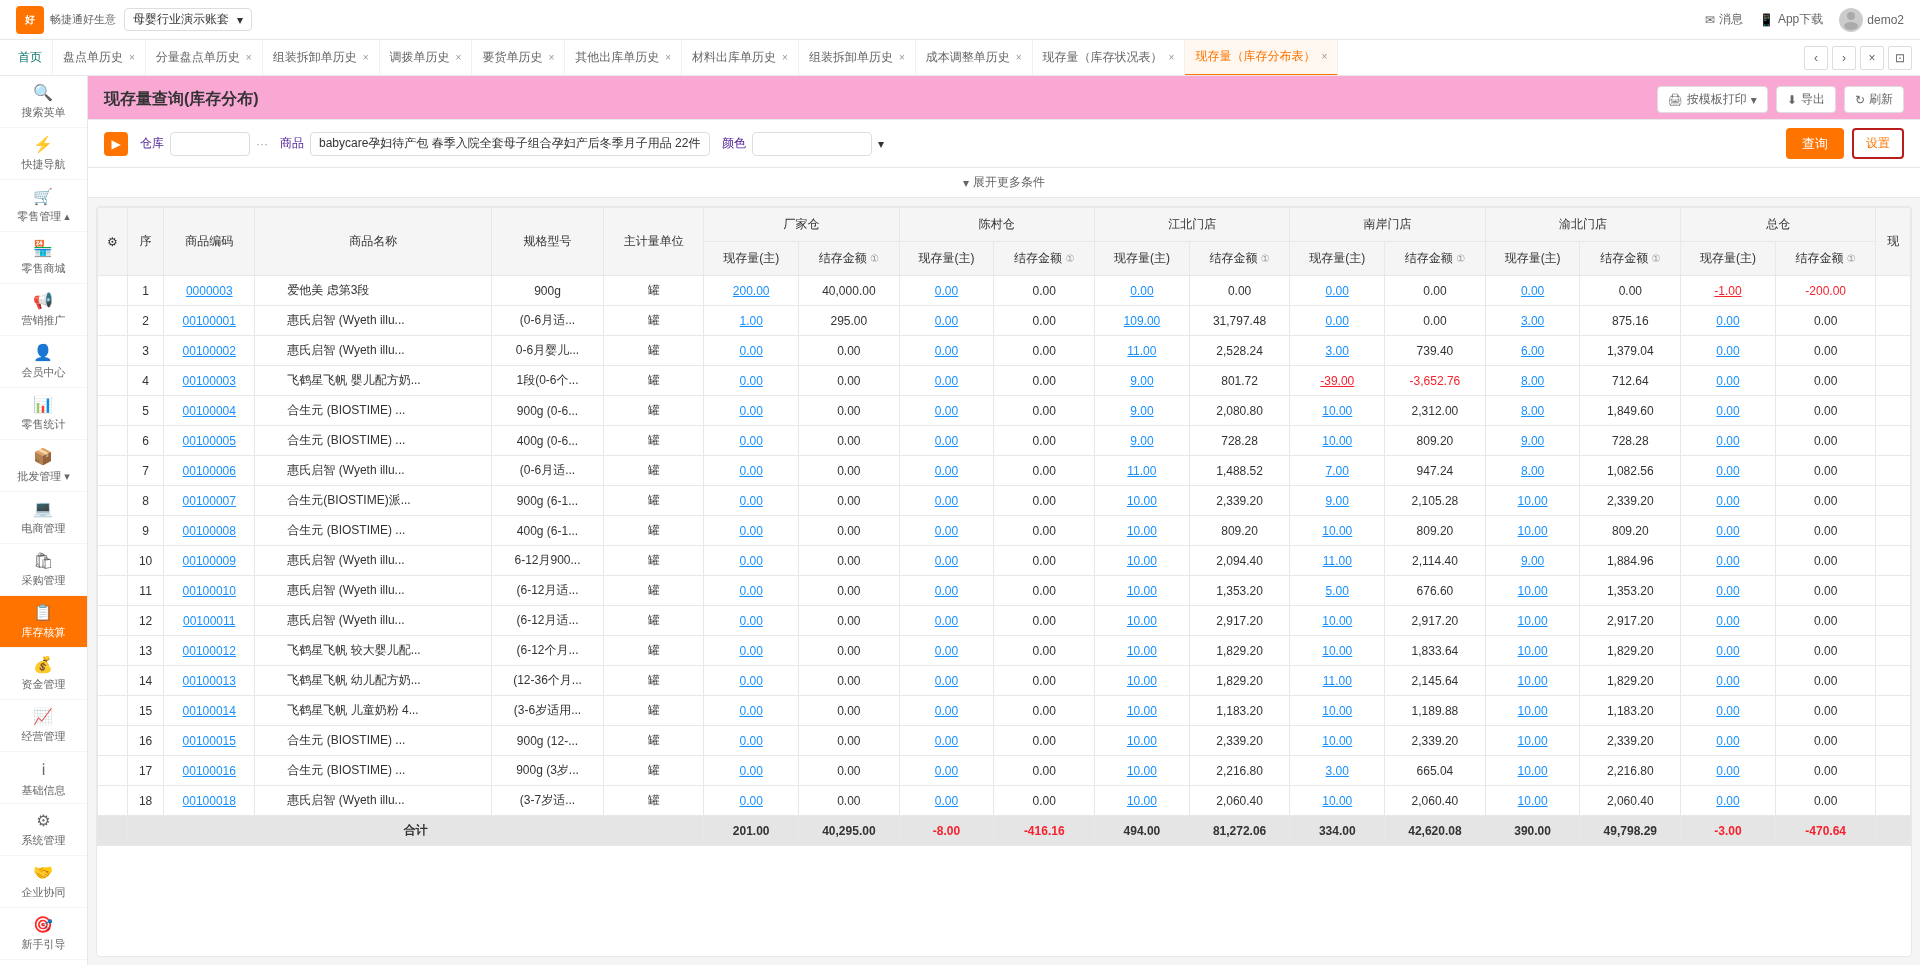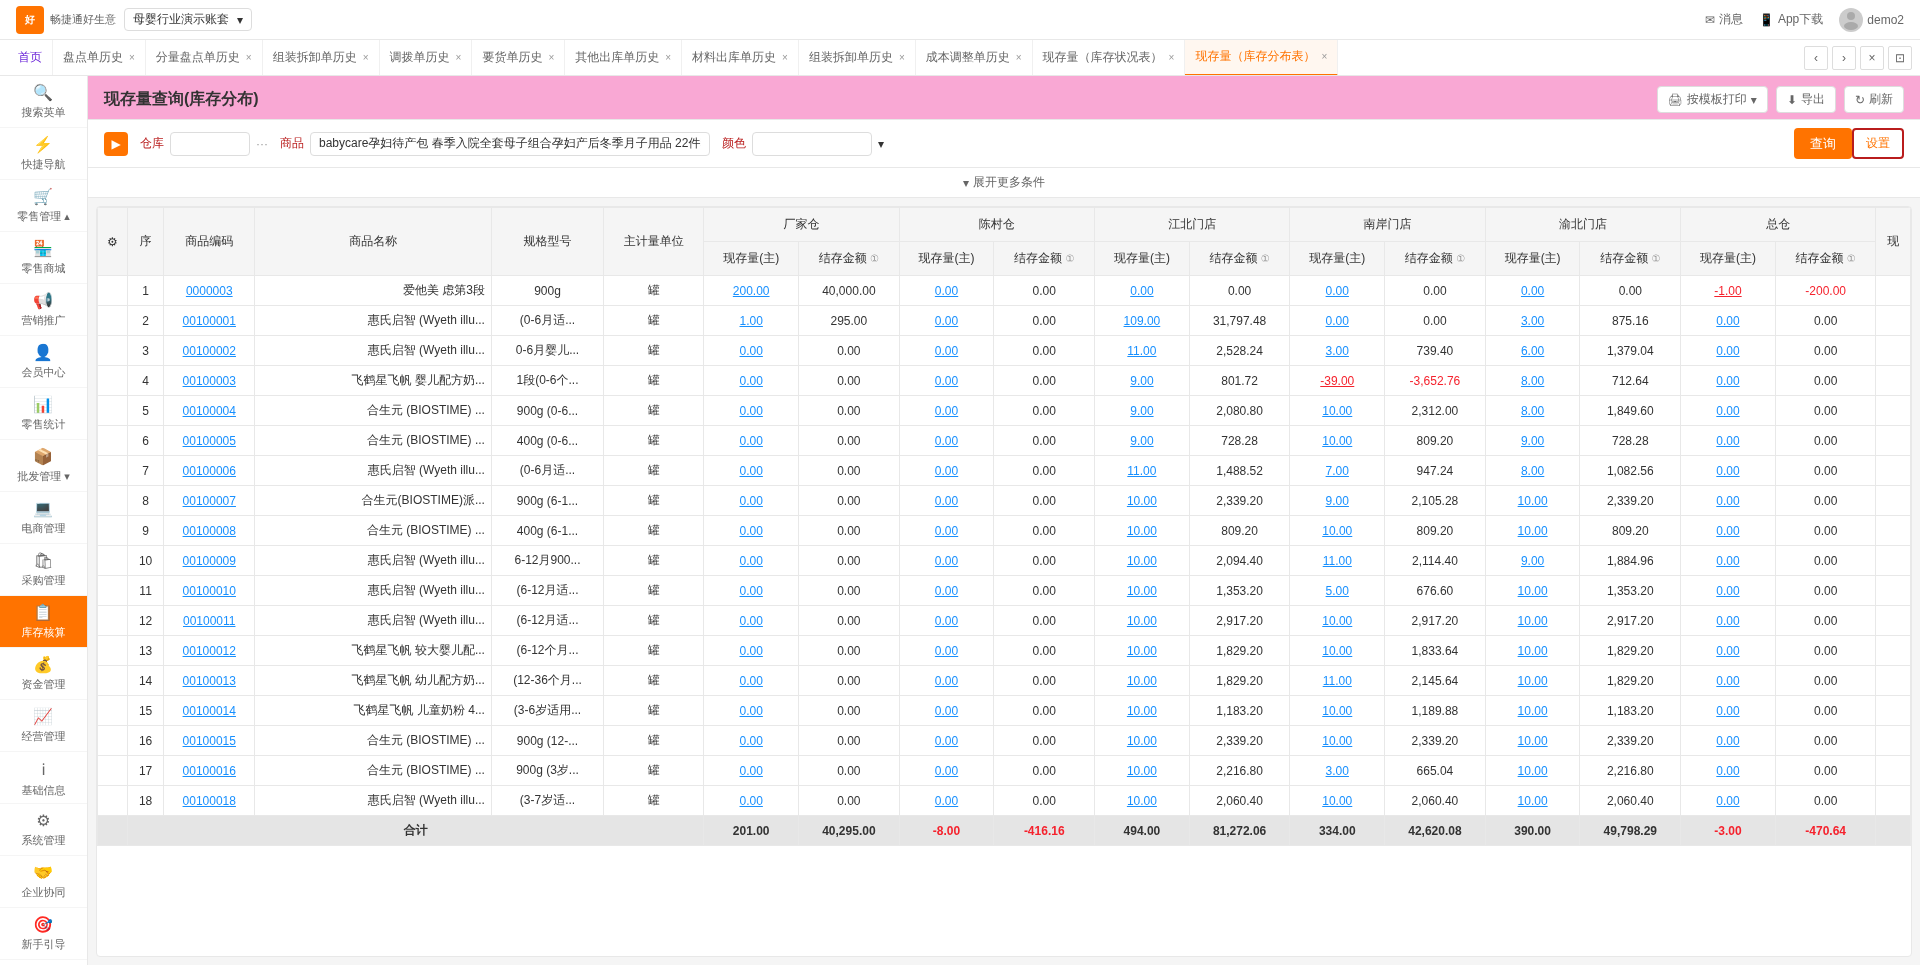--- a/index.html
+++ b/index.html
@@ -12,21 +12,21 @@
     .logo-icon { width: 28px; height: 28px; background: #ff7300; border-radius: 4px; display: flex; align-items: center; justify-content: center; color: white; font-weight: bold; font-size: 10px; }
     .logo-text { font-size: 11px; color: #666; }
     .store-selector { display: flex; align-items: center; gap: 8px; border: 1px solid #ddd; border-radius: 4px; padding: 2px 8px; cursor: pointer; background: #fff; }
     .top-bar-right { display: flex; align-items: center; gap: 16px; }
     .top-right-item { display: flex; align-items: center; gap: 4px; cursor: pointer; color: #666; font-size: 12px; }
     .avatar { width: 24px; height: 24px; border-radius: 50%; background: #ccc; display: flex; align-items: center; justify-content: center; overflow: hidden; }
 
     
     .nav-tabs { background: #fff; height: 36px; display: flex; align-items: center; border-bottom: 1px solid #e8e8e8; padding: 0 8px; overflow: hidden; }
     .nav-tab { display: flex; align-items: center; gap: 4px; padding: 0 10px; height: 36px; cursor: pointer; font-size: 12px; color: #666; border-right: 1px solid #f0f0f0; white-space: nowrap; flex-shrink: 0; }
-    .nav-tab.home { color: #6d28d9; font-weight: 500; }
+    .nav-tab.home { color: #0f766e; font-weight: 500; }
     .nav-tab.active { color: #ff7300; background: #fff7f0; border-bottom: 2px solid #ff7300; }
     .nav-tab .close-x { color: #999; font-size: 10px; margin-left: 2px; }
     .nav-tab-controls { display: flex; align-items: center; margin-left: auto; gap: 4px; }
     .nav-ctrl-btn { width: 24px; height: 24px; display: flex; align-items: center; justify-content: center; cursor: pointer; color: #666; border: 1px solid #ddd; border-radius: 2px; font-size: 12px; }
 
     
     .main-layout { display: flex; height: calc(965px - 76px); }
 
     
     .sidebar { width: 88px; background: #fff; border-right: 1px solid #e8e8e8; display: flex; flex-direction: column; overflow-y: auto; flex-shrink: 0; }
@@ -40,36 +40,36 @@
     
     .page-header { background: #f9a8d4; padding: 10px 16px 6px; border-bottom: 1px solid #e8e8e8; display: flex; align-items: center; justify-content: space-between; }
     .page-title { font-size: 16px; font-weight: 600; color: #333; }
     .page-actions { display: flex; gap: 8px; align-items: center; }
     .btn-action { display: flex; align-items: center; gap: 4px; padding: 4px 10px; border: 1px solid #ddd; border-radius: 4px; cursor: pointer; font-size: 12px; color: #666; background: #fff; }
 
     
     .filter-bar { background: #fff; padding: 8px 16px; border-bottom: 1px solid #e8e8e8; display: flex; align-items: center; gap: 12px; }
     .filter-toggle { width: 24px; height: 24px; background: #ff7300; border-radius: 4px; display: flex; align-items: center; justify-content: center; color: white; cursor: pointer; font-size: 12px; flex-shrink: 0; }
     .filter-field { display: flex; align-items: center; gap: 6px; }
-    .filter-label { color: #b91c1c; font-size: 12px; white-space: nowrap; }
+    .filter-label { color: #4c1d95; font-size: 12px; white-space: nowrap; }
     .filter-input { border: 1px solid #ddd; border-radius: 4px; padding: 4px 8px; font-size: 12px; color: #333; background: #fff; min-width: 60px; }
     .filter-input-wide { border: 1px solid #ddd; border-radius: 4px; padding: 4px 8px; font-size: 12px; color: #333; background: #fff; width: 400px; }
     .filter-dots { color: #999; cursor: pointer; }
     .filter-btn-expand { display: flex; align-items: center; gap: 4px; color: #666; cursor: pointer; font-size: 12px; padding: 4px 8px; }
     .btn-query { background: #ff7300; color: white; border: none; border-radius: 4px; padding: 6px 16px; cursor: pointer; font-size: 13px; font-weight: 500; }
     .btn-settings { background: #fff; color: #ff7300; border: 2px solid #b91c1c; border-radius: 4px; padding: 5px 12px; cursor: pointer; font-size: 12px; }
-    .filter-right { margin-left: auto; display: flex; }
+    .filter-right { margin-left: auto; display: flex; gap: 8px; }
 
     
     .table-container { flex: 1; overflow: auto; padding: 0; background: #fff; margin: 8px; border-radius: 4px; border: 1px solid #e8e8e8; }
     .data-table { width: 100%; border-collapse: collapse; font-size: 12px; min-width: 1500px; }
     .data-table th { background: #f5f5f5; padding: 8px 6px; text-align: center; border: 1px solid #e8e8e8; color: #333; font-weight: 500; position: sticky; top: 0; z-index: 2; white-space: nowrap; }
     .data-table td { padding: 6px 6px; border: 1px solid #e8e8e8; text-align: center; color: #333; white-space: nowrap; }
     .data-table tr.summary td { background: #e5e5e5; font-weight: 600; }
-    .data-table td.text-left { text-align: right; padding-left: 32px; }
+    .data-table td.text-left { text-align: left; padding-left: 32px; }
     .data-table td.link { color: #1890ff; text-decoration: underline; cursor: pointer; }
     .data-table td.red { color: #f5222d; }
     .col-group-header { text-align: center; }
     .info-icon { color: #999; cursor: pointer; font-size: 10px; }
   </style>
 </head>
 <body>
 
 <div class="top-bar">
   <div class="top-bar-left">

